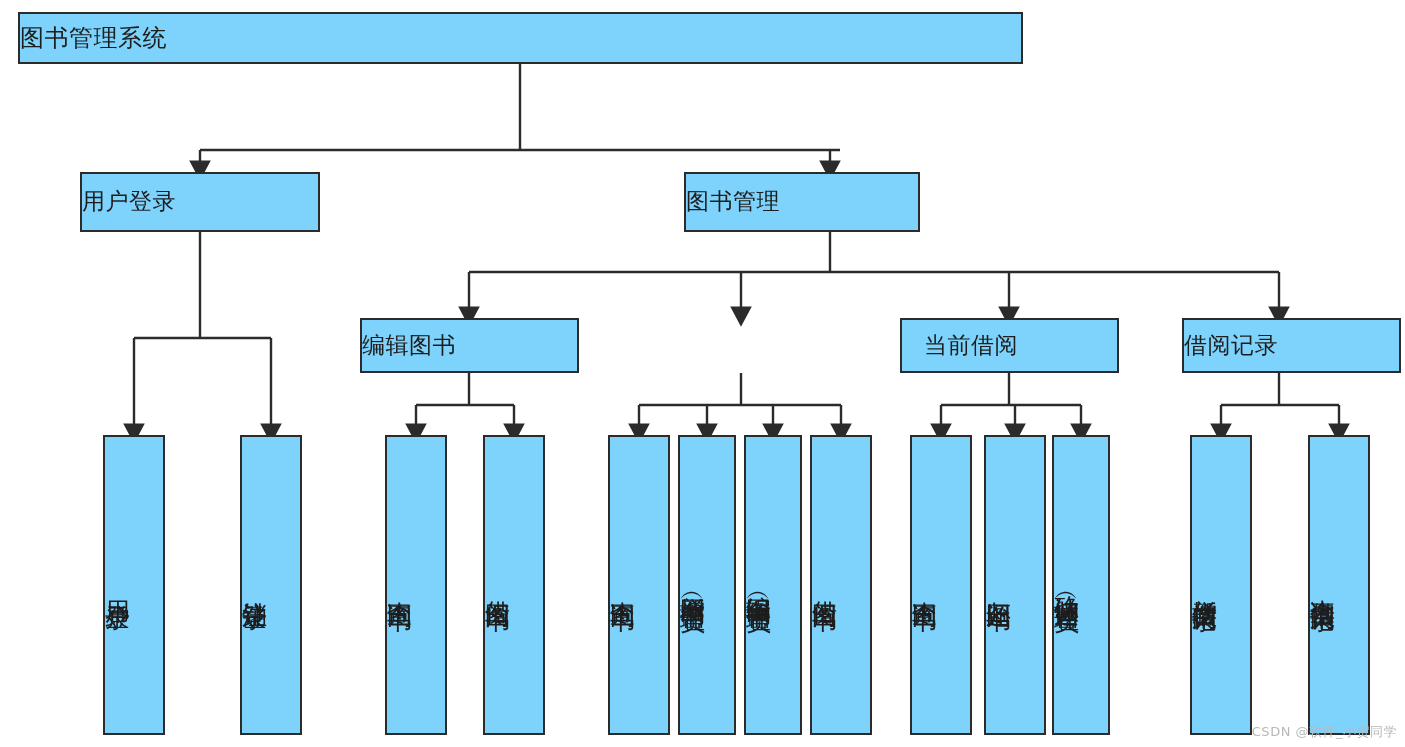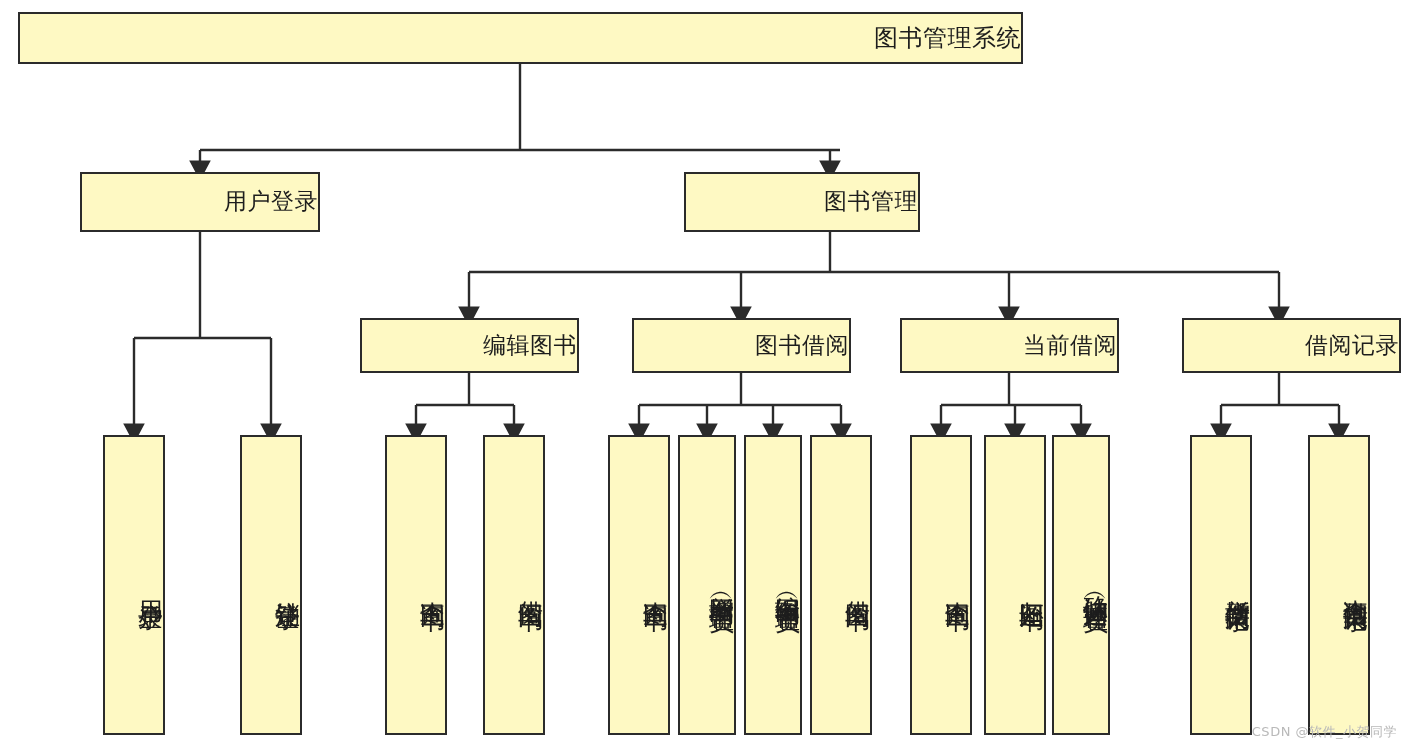--- a/index.html
+++ b/index.html
@@ -24,25 +24,25 @@
     position: absolute;
     left: 0;
     top: 0;
     width: 1405px;
     height: 747px;
     pointer-events: none;
   }
   .node {
     position: absolute;
     box-sizing: border-box;
-    background: #fef9c3;
+    background: #7dd3fc;
     border: 2px solid #2b2b2b;
     display: flex;
     align-items: center;
-    justify-content: flex-end;
+    justify-content: flex-start;
     color: #1d1d1d;
   }
   .node-h {
     
     font-size: 23px;
     line-height: 1.1;
     letter-spacing: 0.5px;
   }
   .node-root {
     font-size: 24px;
@@ -133,23 +133,20 @@
   <div class="node node-h" id="node-l2-0" style="left: 80px; top: 172px; width: 240px; height: 60px;">
     <span>用户登录</span>
   </div>
   <div class="node node-h" id="node-l2-1" style="left: 684px; top: 172px; width: 236px; height: 60px;">
     <span>图书管理</span>
   </div>
 
   <div class="node node-h" id="node-l3-0" style="left: 360px; top: 318px; width: 219px; height: 55px;">
     <span>编辑图书</span>
   </div>
-  <div class="node node-h" id="node-l3-1" style="left: 632px; top: 318px; width: 219px; height: 55px;">
-    <span>图书借阅</span>
-  </div>
   <div class="node node-h" id="node-l3-2" style="left: 900px; top: 318px; width: 219px; height: 55px; padding-left: 22px;">
     <span>当前借阅</span>
   </div>
   <div class="node node-h" id="node-l3-3" style="left: 1170px; top: 318px; width: 219px; height: 55px; margin-left: 12px;">
     <span>借阅记录</span>
   </div>
 
   <div class="node node-v" id="node-leaf-0" style="left: 103px; top: 435px; width: 62px; height: 300px;">
     <span class="vtext" style="font-size: 25px;">用户登录</span>
   </div>

